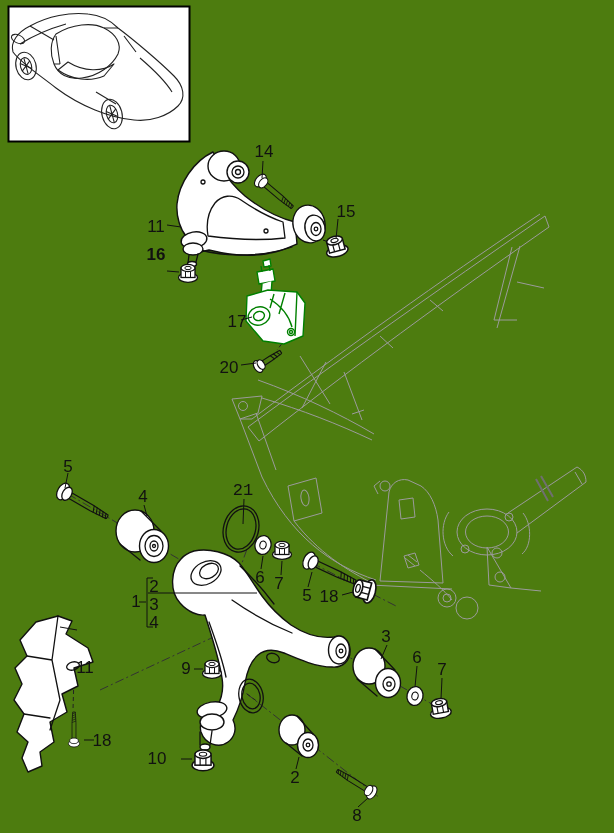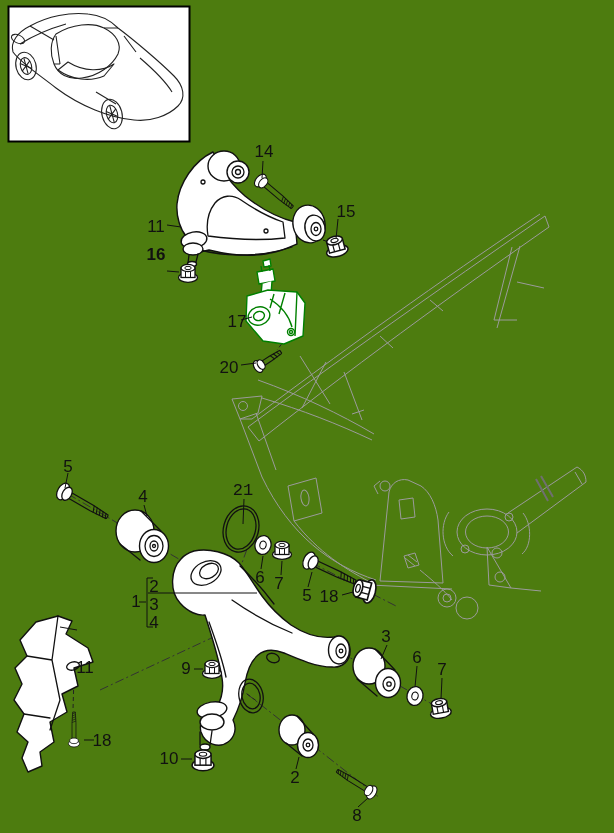--- a/index.html
+++ b/index.html
@@ -279,20 +279,20 @@
       <div class="callout" style="left: 279px; top: 583px;">7</div>
       <div class="callout" style="left: 307px; top: 595px;">5</div>
       <div class="callout" style="left: 329px; top: 596px;">18</div>
       <div class="callout" style="left: 136px; top: 601px;">1</div>
       <div class="callout" style="left: 154px; top: 586px;">2</div>
       <div class="callout" style="left: 154px; top: 604px;">3</div>
       <div class="callout" style="left: 154px; top: 622px;">4</div>
       <div class="callout" style="left: 85px; top: 631px; margin-top: 36px;">11</div>
       <div class="callout" style="left: 186px; top: 668px;">9</div>
       <div class="callout" style="left: 102px; top: 740px;">18</div>
-      <div class="callout" style="left: 169px; top: 758px;">10</div>
+      <div class="callout" style="left: 157px; top: 758px;">10</div>
       <div class="callout" style="left: 295px; top: 777px;">2</div>
       <div class="callout" style="left: 357px; top: 815px;">8</div>
       <div class="callout" style="left: 386px; top: 636px;">3</div>
       <div class="callout" style="left: 417px; top: 657px;">6</div>
       <div class="callout" style="left: 442px; top: 669px;">7</div>
     </div>
 </div>
 
 </body></html>

